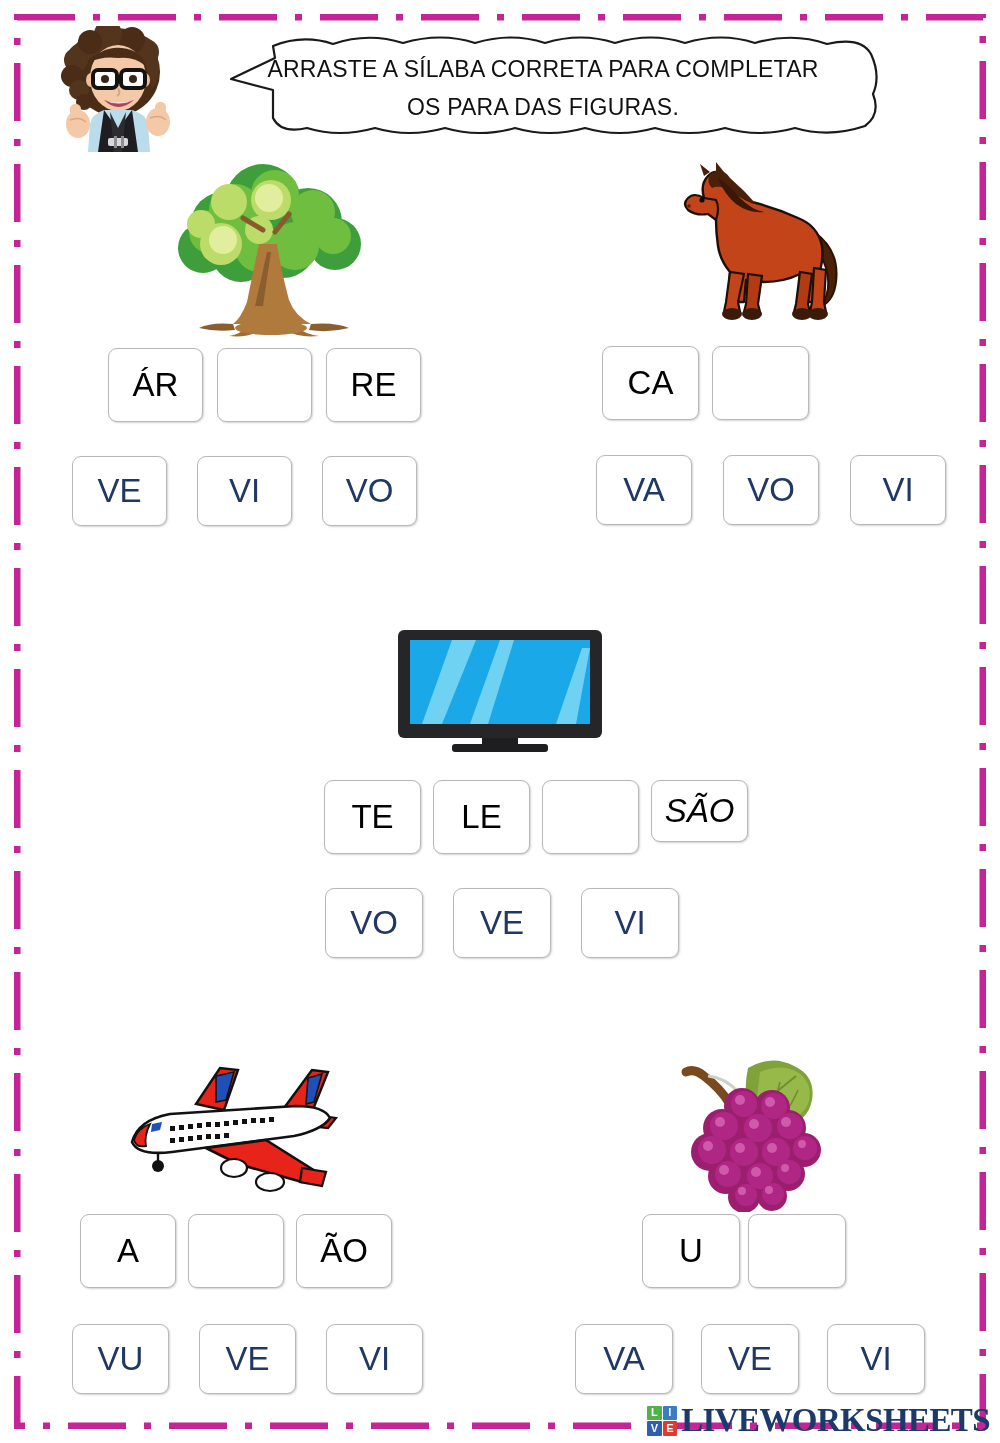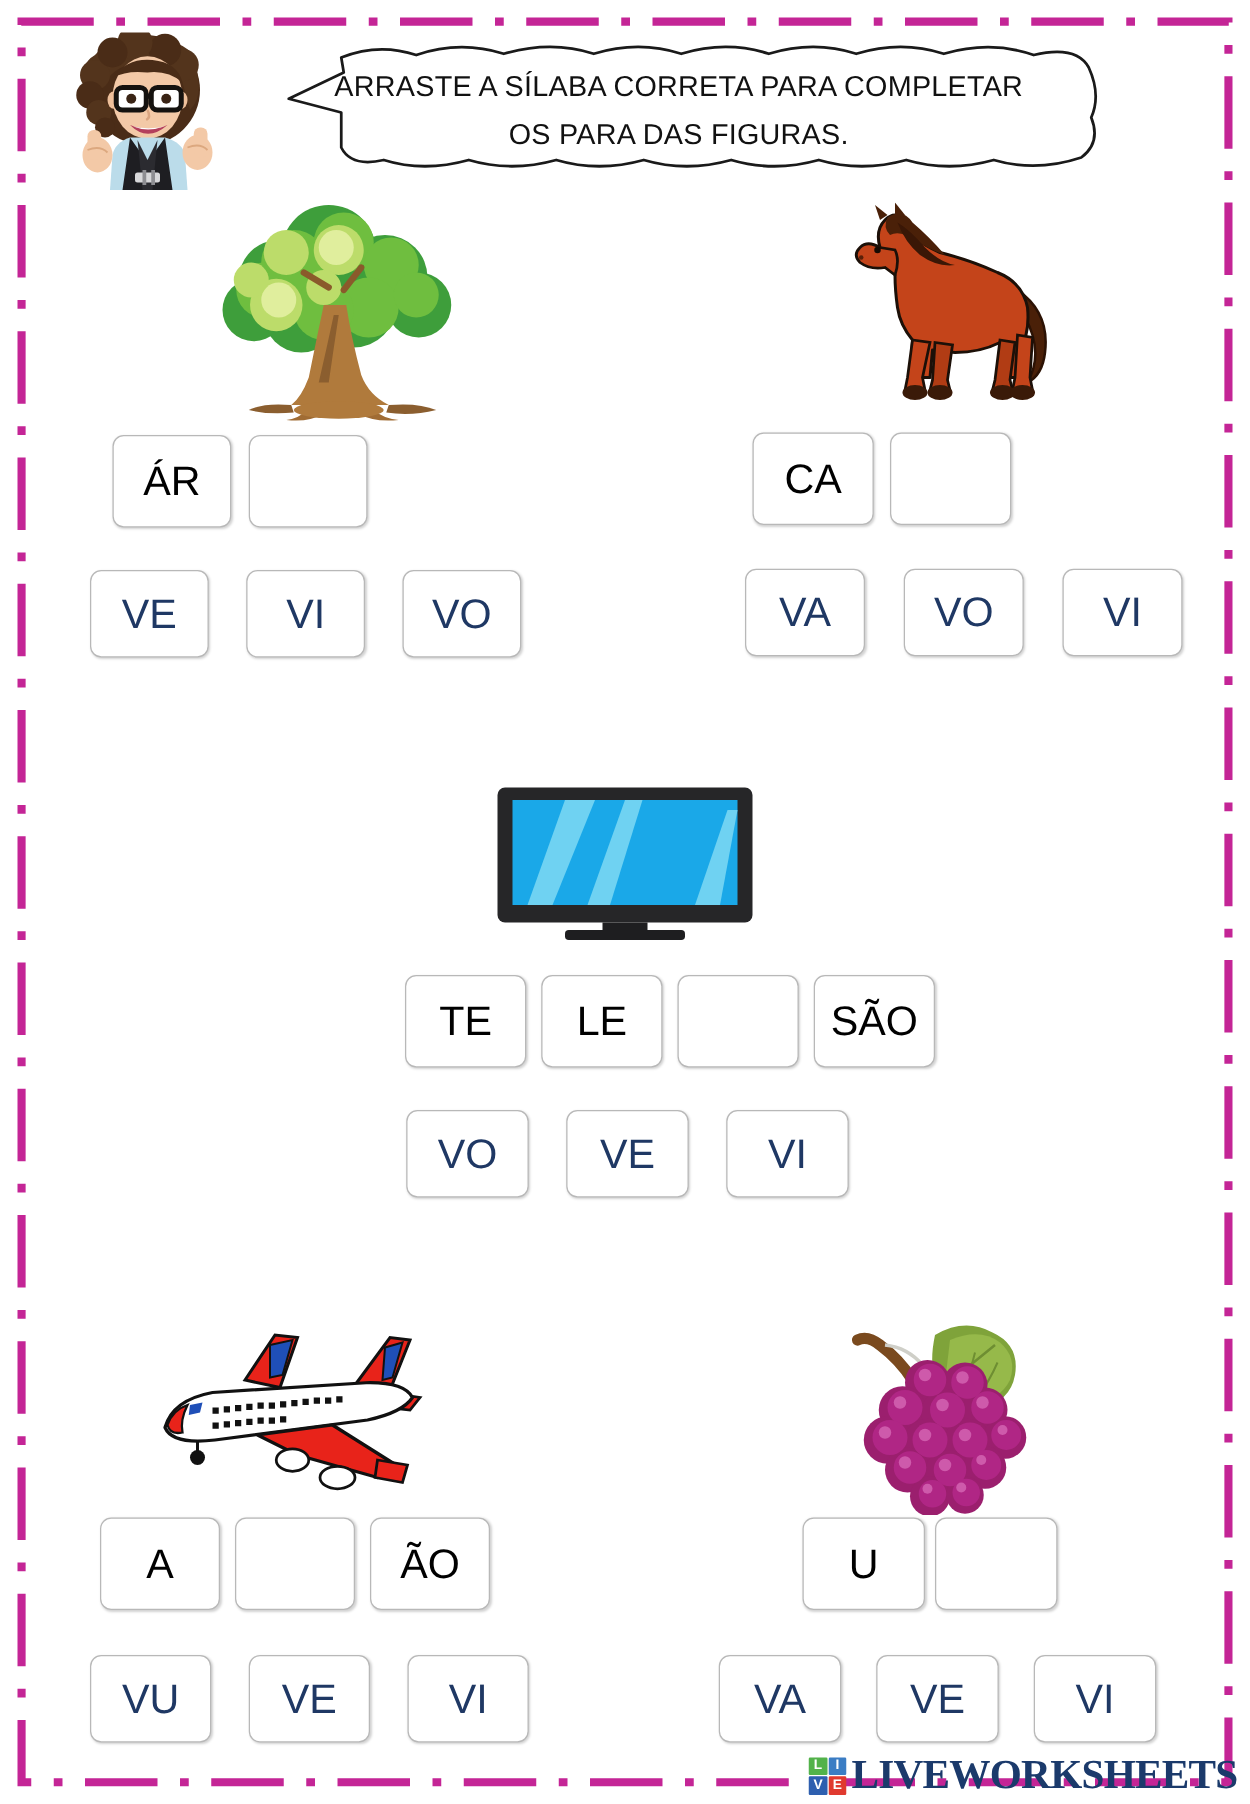--- a/index.html
+++ b/index.html
@@ -215,23 +215,24 @@
         <path d="M104 100 Q98 128 92 154 L100 154 Q104 126 108 100 Z" fill="#8B5E2F"></path>
 
         <path d="M70 172 Q48 170 36 176 Q52 180 72 178 Z" fill="#8B5E2F"></path>
         <path d="M148 172 Q172 170 186 176 Q166 181 146 178 Z" fill="#8B5E2F"></path>
         <path d="M84 175 Q76 183 66 184 Q84 186 96 179 Z" fill="#A06C34"></path>
         <path d="M134 175 Q144 183 156 184 Q136 186 124 179 Z" fill="#A06C34"></path>
         <ellipse cx="108" cy="176" rx="36" ry="7" fill="#B07A3C"></ellipse>
       </svg>
     </div>
 
-    <div class="word-row" style="left:90px;top:348px;gap:14px;align-items:center;">
+    <div class="word-row" style="left:108px;top:348px;gap:14px;align-items:center;">
       <div class="box word" style="width:95px;height:74px;">ÁR</div>
       <div class="box blank" style="width:95px;height:74px;"></div>
+      <div class="box word" style="width:95px;height:74px;">RE</div>
     </div>
 
     <div class="opt-row" style="left:62px;top:456px;gap:30px;">
       <div class="box opt" style="width:95px;height:70px;">VE</div>
       <div class="box opt" style="width:95px;height:70px;">VI</div>
       <div class="box opt" style="width:95px;height:70px;">VO</div>
     </div>
   </div>
 
   <div class="exercise" style="left:0;top:0;">
@@ -293,21 +294,21 @@
         </g>
         <rect x="86" y="110" width="36" height="8" fill="#1E1E20"></rect>
         <rect x="56" y="116" width="96" height="8" rx="3" fill="#1E1E20"></rect>
       </svg>
     </div>
 
     <div class="word-row" style="left:282px;top:780px;gap:12px;padding-left:42px;">
       <div class="box word" style="width:97px;height:74px;">TE</div>
       <div class="box word" style="width:97px;height:74px;">LE</div>
       <div class="box blank" style="width:97px;height:74px;"></div>
-      <div class="box word" style="width:97px;height:74px;">SÃO</div>
+      <div class="box word" style="width:97px;height:62px;font-style:italic;">SÃO</div>
     </div>
 
     <div class="opt-row" style="left:315px;top:888px;gap:30px;">
       <div class="box opt" style="width:98px;height:70px;">VO</div>
       <div class="box opt" style="width:98px;height:70px;">VE</div>
       <div class="box opt" style="width:98px;height:70px;">VI</div>
     </div>
   </div>
 
   <div class="exercise" style="left:0;top:0;">

